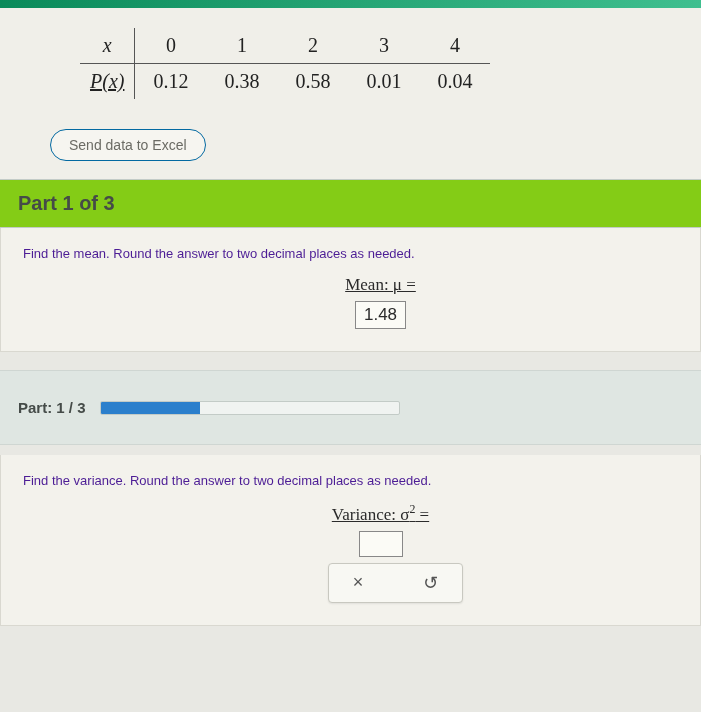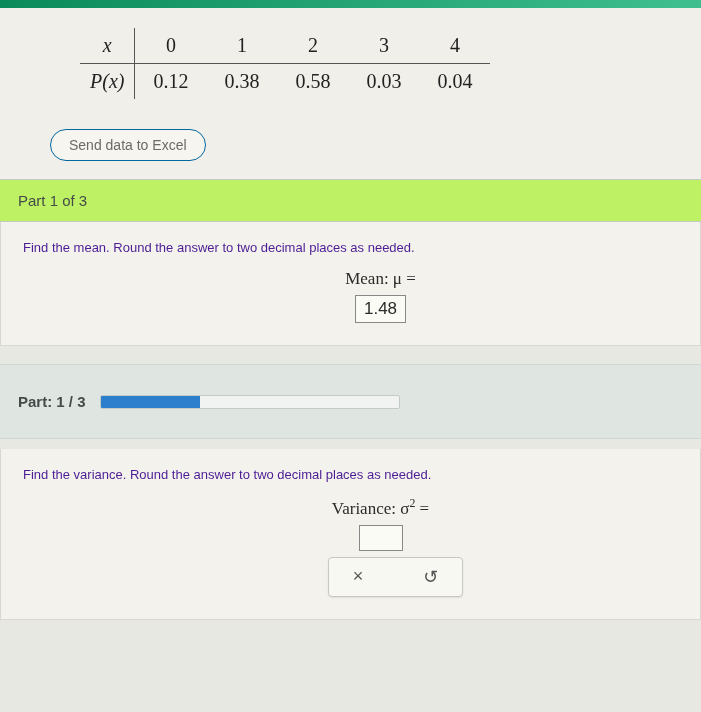--- a/index.html
+++ b/index.html
@@ -47,26 +47,27 @@
     display: inline-block;
     background: #f6f5f0;
     color: #6b6b64;
     border: 1px solid #0369a1;
     border-radius: 18px;
     padding: 7px 18px;
     font-size: 14px;
     cursor: pointer;
   }
   .part-header {
-    background: #bef264;
+    background: #84cc16;
     padding: 12px 18px;
-    font-size: 15px;
+    font-size: 20px;
     color: #454b48;
     border-top: 1px solid #c3cbc7;
     border-bottom: 1px solid #c3cbc7;
+    font-weight: bold;
   }
   .part-body {
     background: #f3f2ec;
     padding: 18px 22px 22px 22px;
     border: 1px solid #d9d8d0;
     border-top: none;
   }
   .prompt {
     font-size: 13px;
     color: #4c1d95;
@@ -76,20 +77,21 @@
     padding-left: 60px;
     font-size: 17px;
     color: #2b2b2b;
     display: flex;
     align-items: center;
     gap: 6px;
     flex-direction: column;
   }
   .mu {
     font-family: "Times New Roman", serif;
+    text-decoration: underline;
   }
   .answer-box {
     display: inline-block;
     border: 1px solid #888;
     background: #fbfbf6;
     padding: 3px 8px;
     min-width: 44px;
     min-height: 24px;
     font-size: 17px;
     text-align: center;
@@ -163,21 +165,21 @@
         <td>1</td>
         <td>2</td>
         <td>3</td>
         <td>4</td>
       </tr>
       <tr>
         <td class="hdr"><span class="mu">P(x)</span></td>
         <td>0.12</td>
         <td>0.38</td>
         <td>0.58</td>
-        <td>0.03</td>
+        <td>0.01</td>
         <td>0.04</td>
       </tr>
     </tbody>
       </table>
   </div>
 
   <div class="btn-wrap">
     <div class="pill-btn">Send data to Excel</div>
   </div>
 

